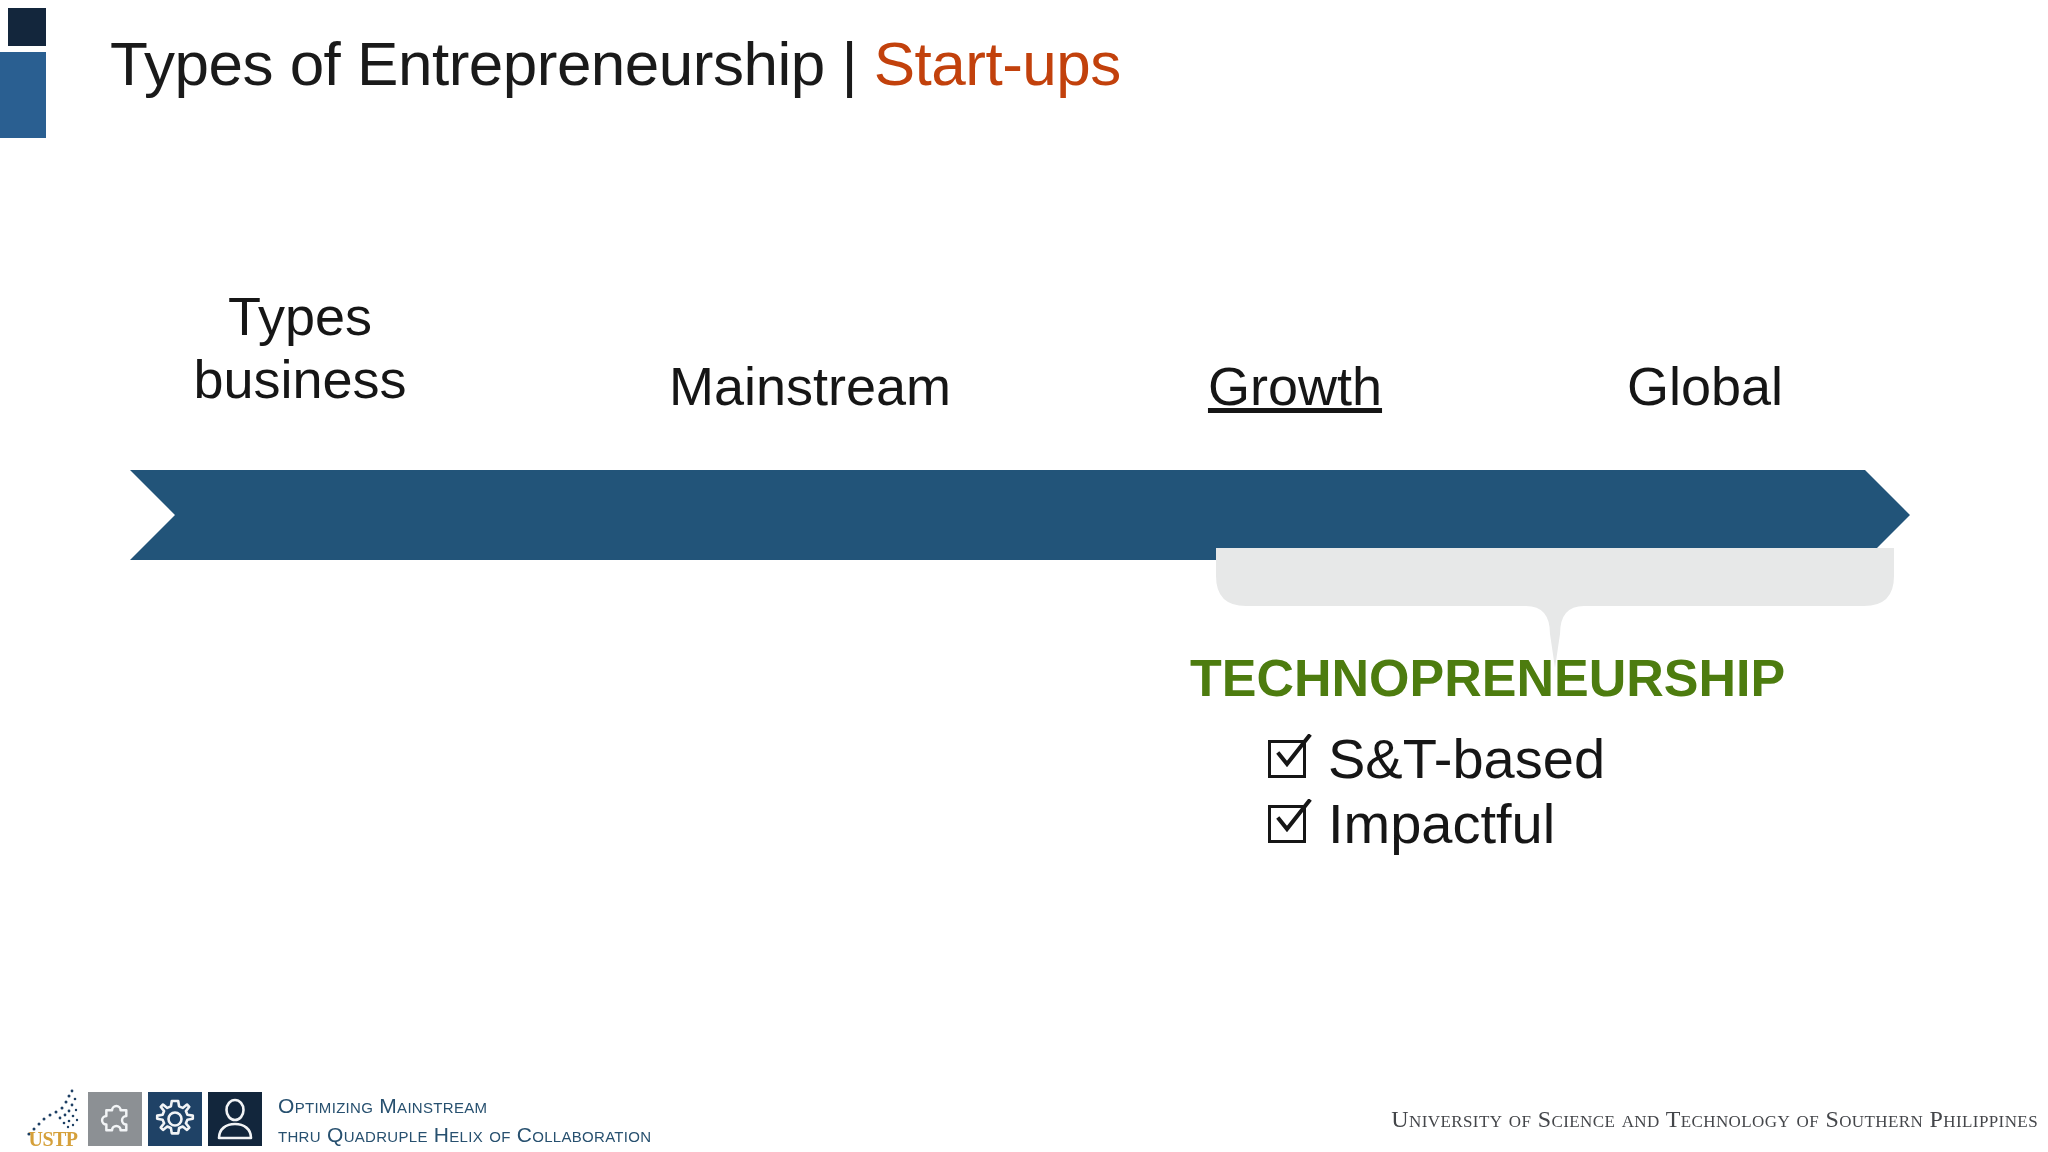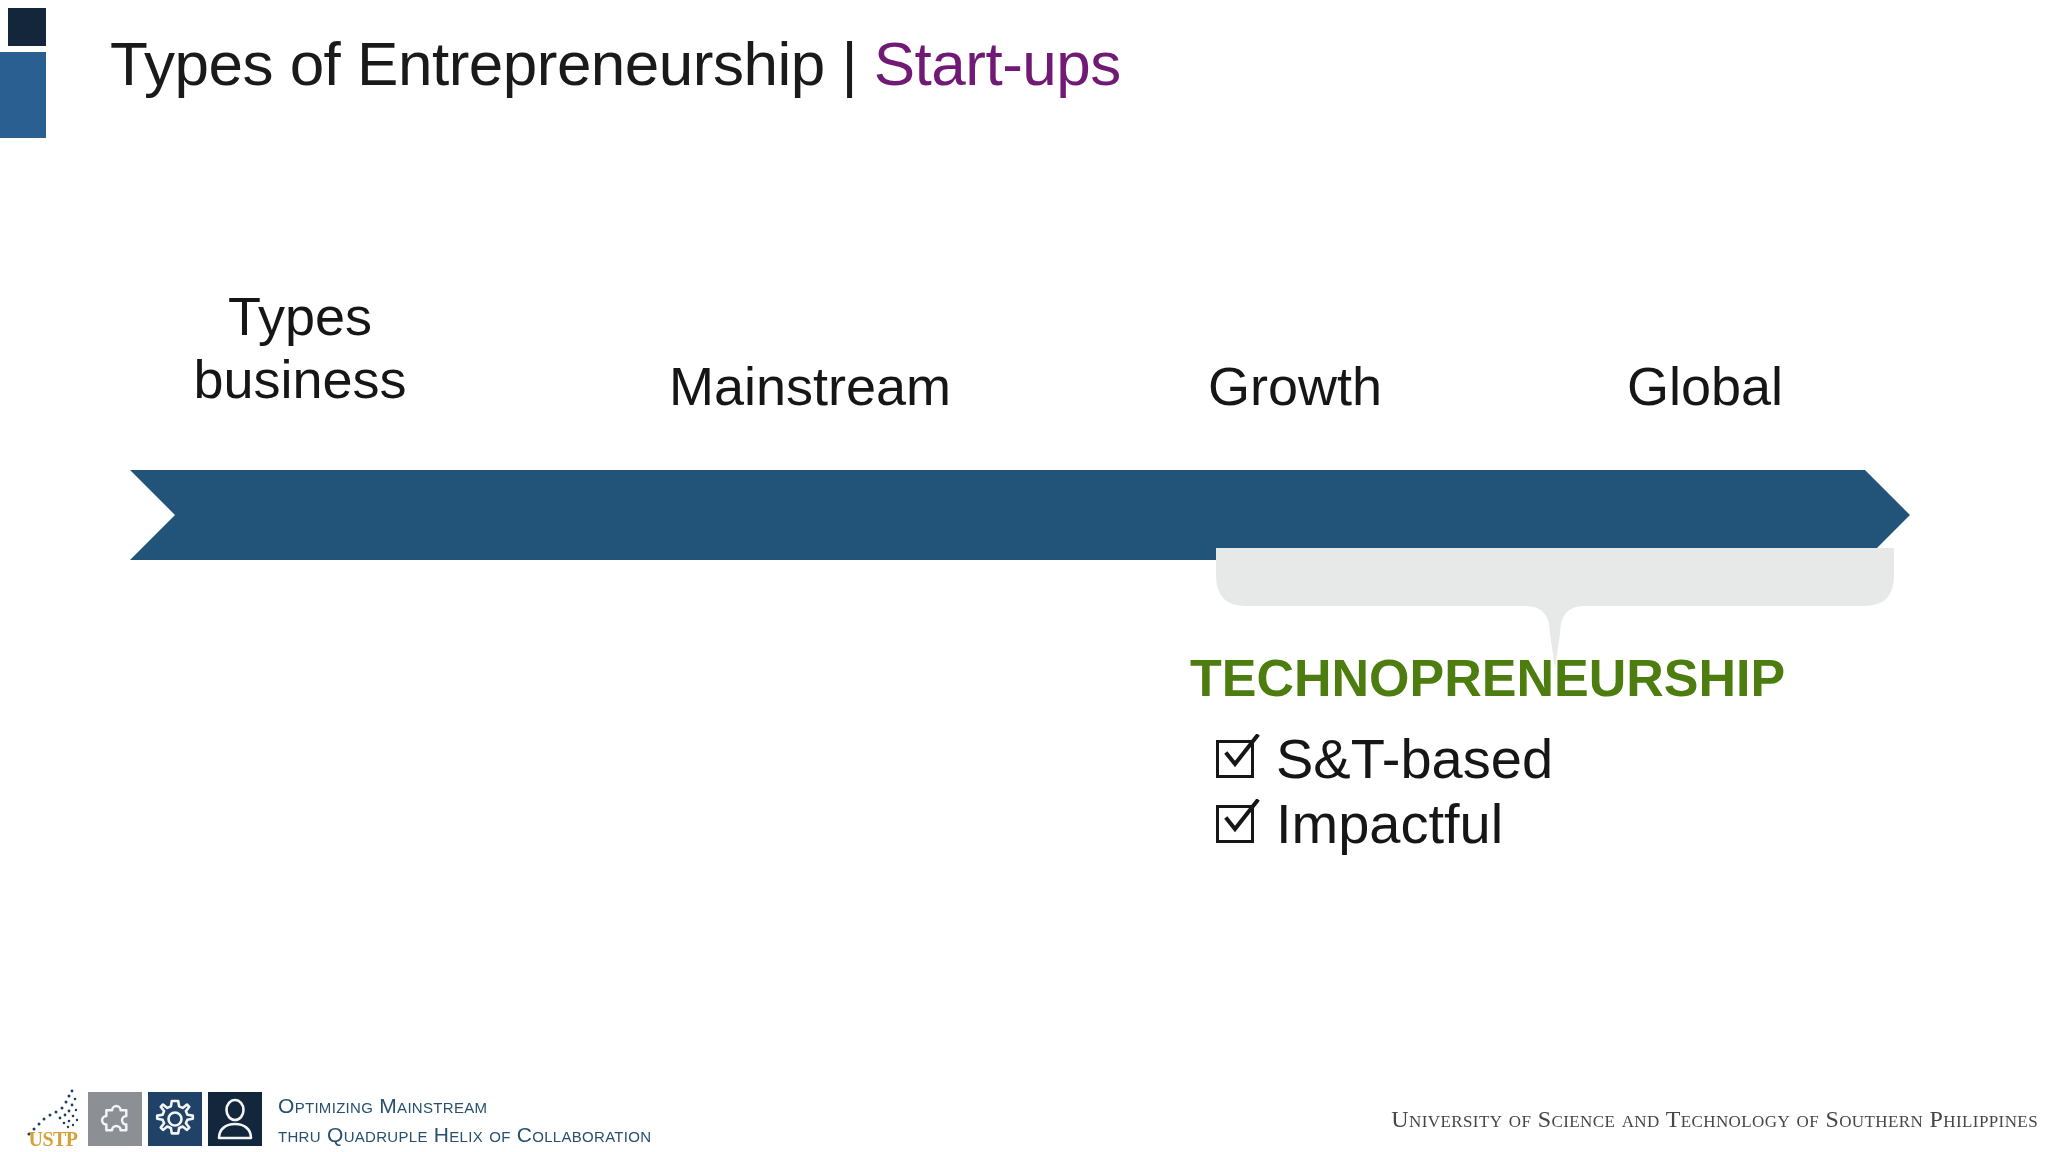--- a/index.html
+++ b/index.html
@@ -39,39 +39,39 @@
     position: absolute;
     left: 110px;
     top: 28px;
     font-size: 62px;
     font-weight: 400;
     color: #1a1a1a;
     letter-spacing: -0.5px;
     white-space: nowrap;
   }
   #title .accent {
-    color: #701a75;
+    color: #c2410c;
   }
   #title .sep {
     color: #1a1a1a;
   }
 
   
   .stage-label {
     position: absolute;
     font-size: 54px;
     font-weight: 400;
     color: #161616;
     text-align: center;
     line-height: 1.16;
     white-space: pre-line;
   }
   #stage-0 { left: 150px;  top: 285px; width: 300px; }
   #stage-1 { left: 600px;  top: 355px; width: 420px; }
-  #stage-2 { left: 1130px; top: 355px; width: 330px; }
+  #stage-2 { left: 1130px; top: 355px; width: 330px; text-decoration: underline; }
   #stage-3 { left: 1540px; top: 355px; width: 330px; }
 
   
   #arrow-wrap {
     position: absolute;
     left: 130px;
     top: 470px;
     width: 1780px;
     height: 90px;
   }
@@ -93,21 +93,21 @@
     left: 1190px;
     top: 648px;
     font-size: 52px;
     font-weight: bold;
     color: #4d7c0f;
     letter-spacing: 0px;
     white-space: nowrap;
   }
   #techno-list {
     position: absolute;
-    left: 1216px;
+    left: 1268px;
     top: 728px;
     width: 640px;
   }
   .techno-item {
     font-size: 56px;
     color: #161616;
     line-height: 1.12;
     white-space: nowrap;
     margin-bottom: 2px;
   }

